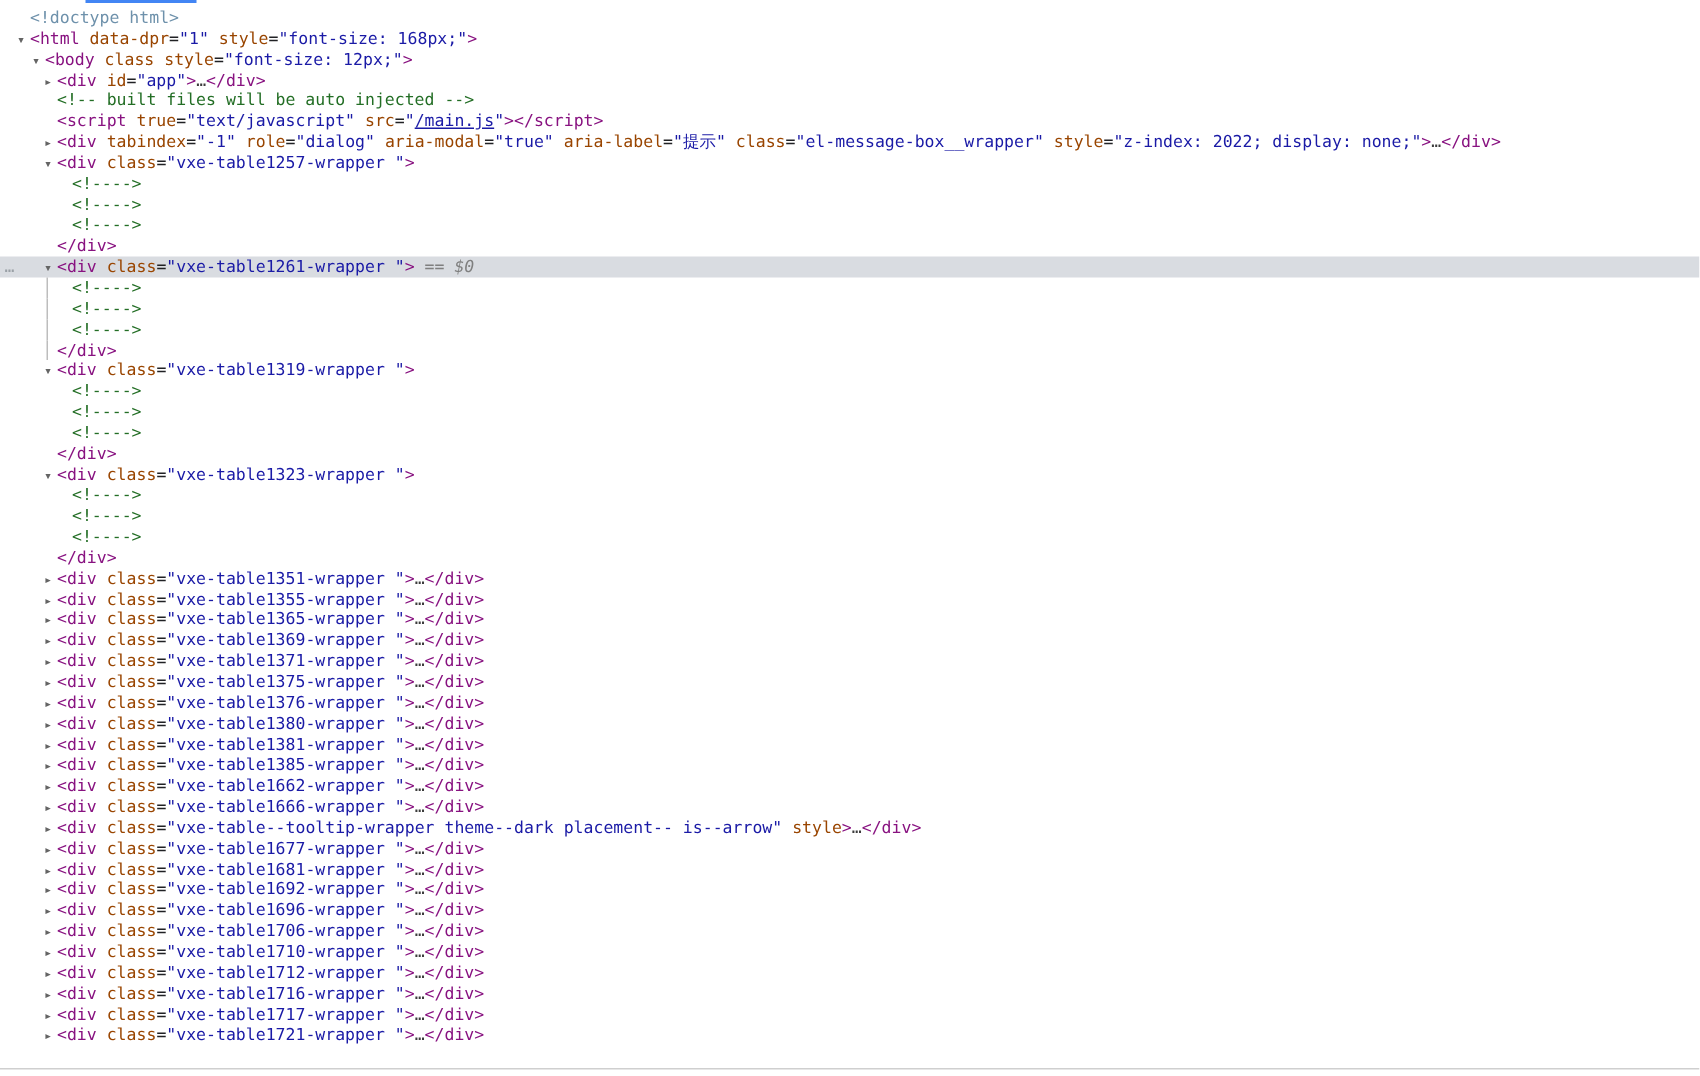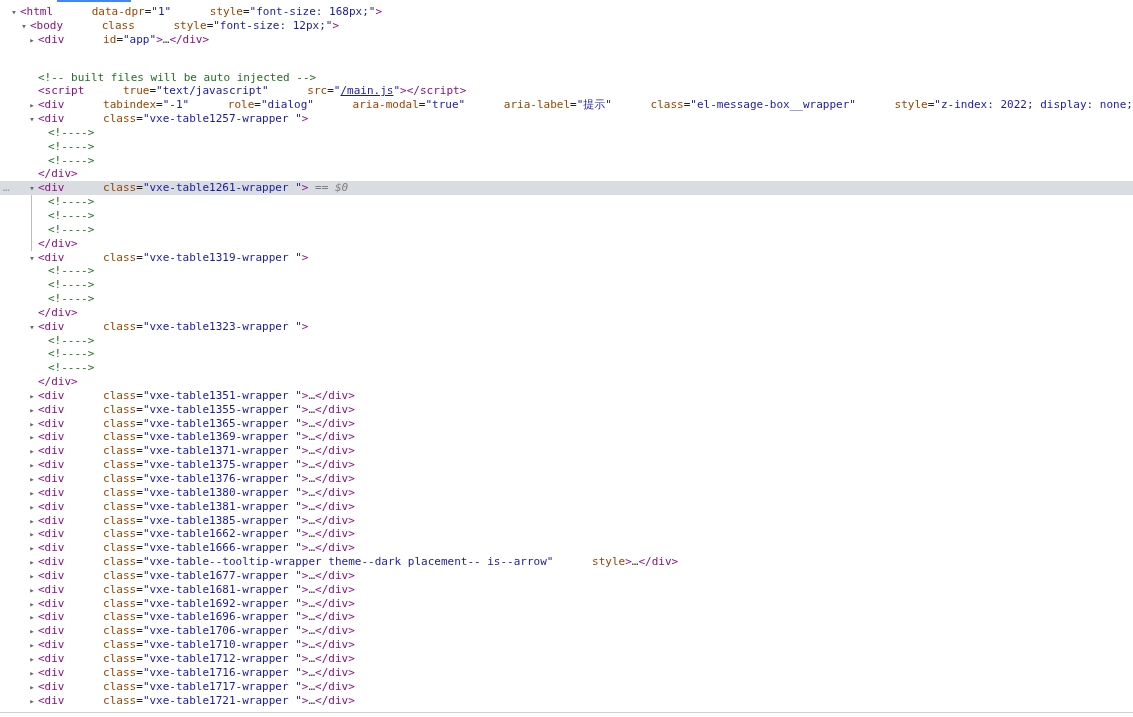--- a/index.html
+++ b/index.html
@@ -52,38 +52,39 @@
     text-align: center;
   }
   .gutter-dots {
     position: absolute;
     left: 3px; top: 0;
     color: #9aa0a6;
     letter-spacing: 1px;
   }
   .tk-d { color: #6e91ab; }
   .tk-t { color: #881280; }
-  .tk-a { color: #994500; margin-left: 32px; }
+  .tk-a { color: #994500; }
   .tk-p { color: #202124; }
   .tk-v { color: #1a1aa6; }
   .tk-c { color: #236e25; }
   .tk-e { color: #3c3c3c; }
   .tk-l { color: #1a1aa6; text-decoration: underline; }
   .tk-m { color: #7f7f7f; font-style: italic; }
 </style>
 </head>
 <body>
 
 <div class="panel">
   <div class="top-accent-bar"></div>
   <div class="tree">
+      <div class="row" style="padding-left: 20px;"><span class="tk-d">&lt;!doctype html&gt;</span></div>
       <div class="row" style="padding-left: 20px;"><span class="arrow">▾</span><span class="tk-t">&lt;html</span><span class="tk-a"> data-dpr</span><span class="tk-p">=</span><span class="tk-v">"1"</span><span class="tk-a"> style</span><span class="tk-p">=</span><span class="tk-v">"font-size: 168px;"</span><span class="tk-t">&gt;</span></div>
       <div class="row" style="padding-left: 30px;"><span class="arrow">▾</span><span class="tk-t">&lt;body</span><span class="tk-a"> class</span><span class="tk-a"> style</span><span class="tk-p">=</span><span class="tk-v">"font-size: 12px;"</span><span class="tk-t">&gt;</span></div>
       <div class="row" style="padding-left: 38px;"><span class="arrow">▸</span><span class="tk-t">&lt;div</span><span class="tk-a"> id</span><span class="tk-p">=</span><span class="tk-v">"app"</span><span class="tk-t">&gt;</span><span class="tk-e">…</span><span class="tk-t">&lt;/div&gt;</span></div>
-      <div class="row" style="padding-left: 38px; margin-top: 24px;"><span class="tk-c">&lt;!-- built files will be auto injected --&gt;</span></div>
+      <div class="row" style="padding-left: 38px;"><span class="tk-c">&lt;!-- built files will be auto injected --&gt;</span></div>
       <div class="row" style="padding-left: 38px;"><span class="tk-t">&lt;script</span><span class="tk-a"> true</span><span class="tk-p">=</span><span class="tk-v">"text/javascript"</span><span class="tk-a"> src</span><span class="tk-p">=</span><span class="tk-v">"</span><span class="tk-l">/main.js</span><span class="tk-v">"</span><span class="tk-t">&gt;&lt;/script&gt;</span></div>
       <div class="row" style="padding-left: 38px;"><span class="arrow">▸</span><span class="tk-t">&lt;div</span><span class="tk-a"> tabindex</span><span class="tk-p">=</span><span class="tk-v">"-1"</span><span class="tk-a"> role</span><span class="tk-p">=</span><span class="tk-v">"dialog"</span><span class="tk-a"> aria-modal</span><span class="tk-p">=</span><span class="tk-v">"true"</span><span class="tk-a"> aria-label</span><span class="tk-p">=</span><span class="tk-v">"提示"</span><span class="tk-a"> class</span><span class="tk-p">=</span><span class="tk-v">"el-message-box__wrapper"</span><span class="tk-a"> style</span><span class="tk-p">=</span><span class="tk-v">"z-index: 2022; display: none;"</span><span class="tk-t">&gt;</span><span class="tk-e">…</span><span class="tk-t">&lt;/div&gt;</span></div>
       <div class="row" style="padding-left: 38px;"><span class="arrow">▾</span><span class="tk-t">&lt;div</span><span class="tk-a"> class</span><span class="tk-p">=</span><span class="tk-v">"vxe-table1257-wrapper "</span><span class="tk-t">&gt;</span></div>
       <div class="row" style="padding-left: 48px;"><span class="tk-c">&lt;!----&gt;</span></div>
       <div class="row" style="padding-left: 48px;"><span class="tk-c">&lt;!----&gt;</span></div>
       <div class="row" style="padding-left: 48px;"><span class="tk-c">&lt;!----&gt;</span></div>
       <div class="row" style="padding-left: 38px;"><span class="tk-t">&lt;/div&gt;</span></div>
       <div class="row selected" style="padding-left: 38px;"><span class="gutter-dots">…</span><span class="arrow">▾</span><span class="tk-t">&lt;div</span><span class="tk-a"> class</span><span class="tk-p">=</span><span class="tk-v">"vxe-table1261-wrapper "</span><span class="tk-t">&gt;</span><span class="tk-m"> == $0</span></div>
       <div class="row guided" style="padding-left: 48px;"><span class="tk-c">&lt;!----&gt;</span></div>
       <div class="row guided" style="padding-left: 48px;"><span class="tk-c">&lt;!----&gt;</span></div>

